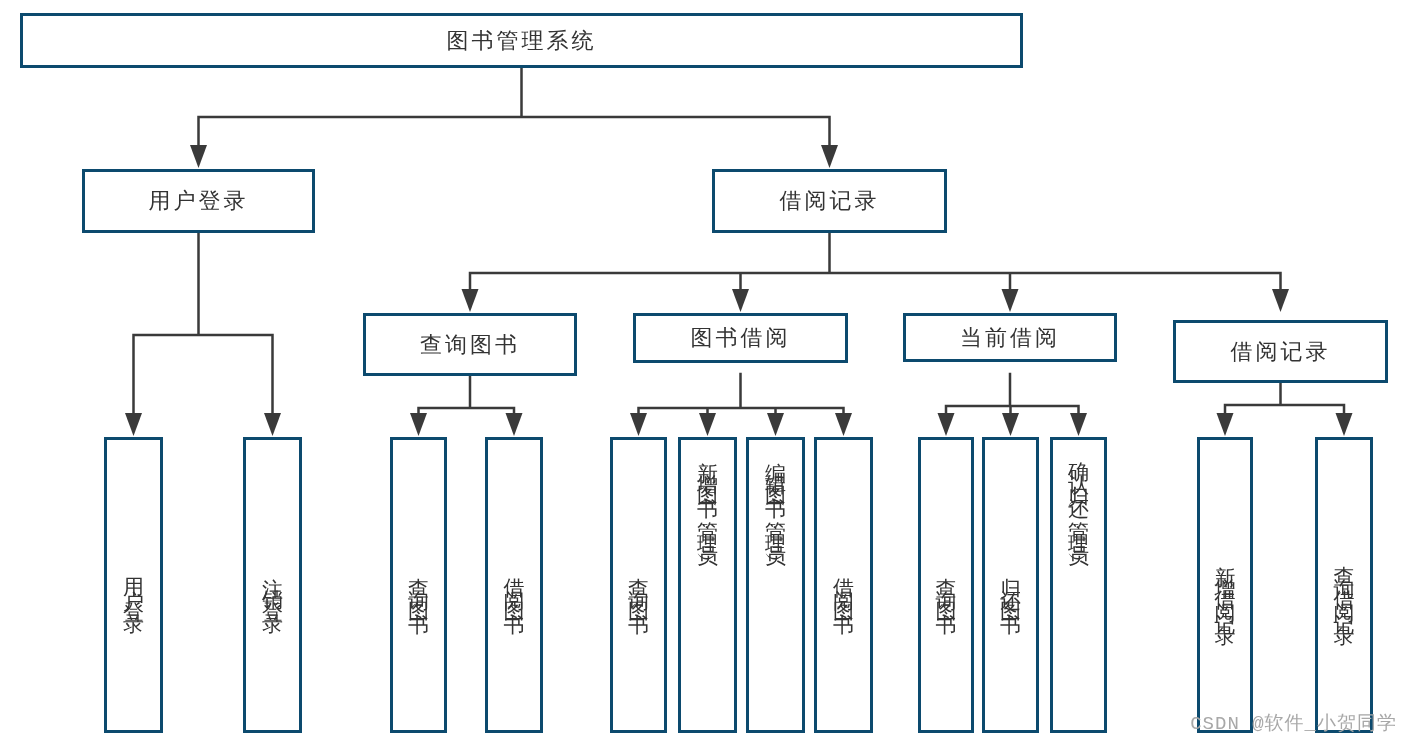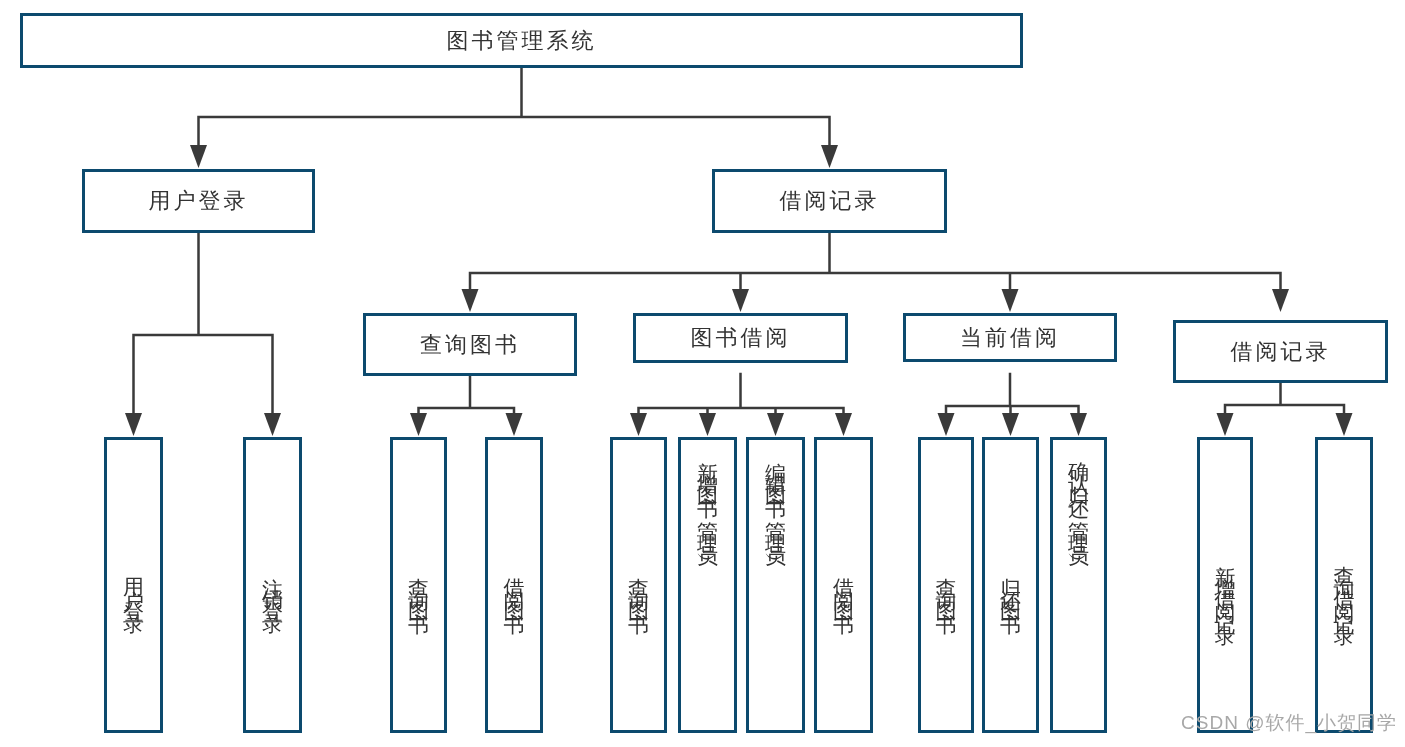--- a/index.html
+++ b/index.html
@@ -14,21 +14,21 @@
   }
   .box-h .label{font-size:22px;letter-spacing:3px;white-space:nowrap;}
   .box-v .label{
     writing-mode:vertical-rl;text-orientation:mixed;
     font-size:21px;letter-spacing:12px;line-height:1.15;
   }
   .box-v.top{align-items:flex-start;}
   .box-v.top .label{padding-top:5px;}
   #watermark{
     position:absolute;top:710px;right:8px;z-index:3;
-    font-size:19px;letter-spacing:1px;color:#a8a8a8;white-space:nowrap;
+    font-size:19px;letter-spacing:1px;color:#a8a8a8;white-space:nowrap;font-family:Liberation Mono, monospace;
   }
 </style>
 </head>
 <body>
 
 <div id="canvas">
   <svg id="edges" width="1405" height="747">
       <path d="M521.5 66V117 M198.5 117H829.5 M198.5 117V150 M829.5 117V150 M198.5 231V335 M133.5 335H272.5 M133.5 335V418 M272.5 335V418 M829.5 231V273 M470 273H1280.5 M470 273V294 M740.5 273V294 M1010 273V294 M1280.5 273V294 M470 374V408 M418.5 408H514 M418.5 408V418 M514 408V418 M740.5 374V408 M638.5 408H843.5 M638.5 408V418 M707.5 408V418 M775.5 408V418 M843.5 408V418 M1010 374V406 M946 406H1078.5 M946 406V418 M1010.5 406V418 M1078.5 406V418 M1280.5 374V405 M1225 405H1344 M1225 405V418 M1344 405V418 " fill="none" stroke="#3a3a3a" stroke-width="2.5" stroke-linecap="square"></path>
       <polygon points="190,145 207,145 198.5,168" fill="#3a3a3a"></polygon>
       <polygon points="821,145 838,145 829.5,168" fill="#3a3a3a"></polygon>

